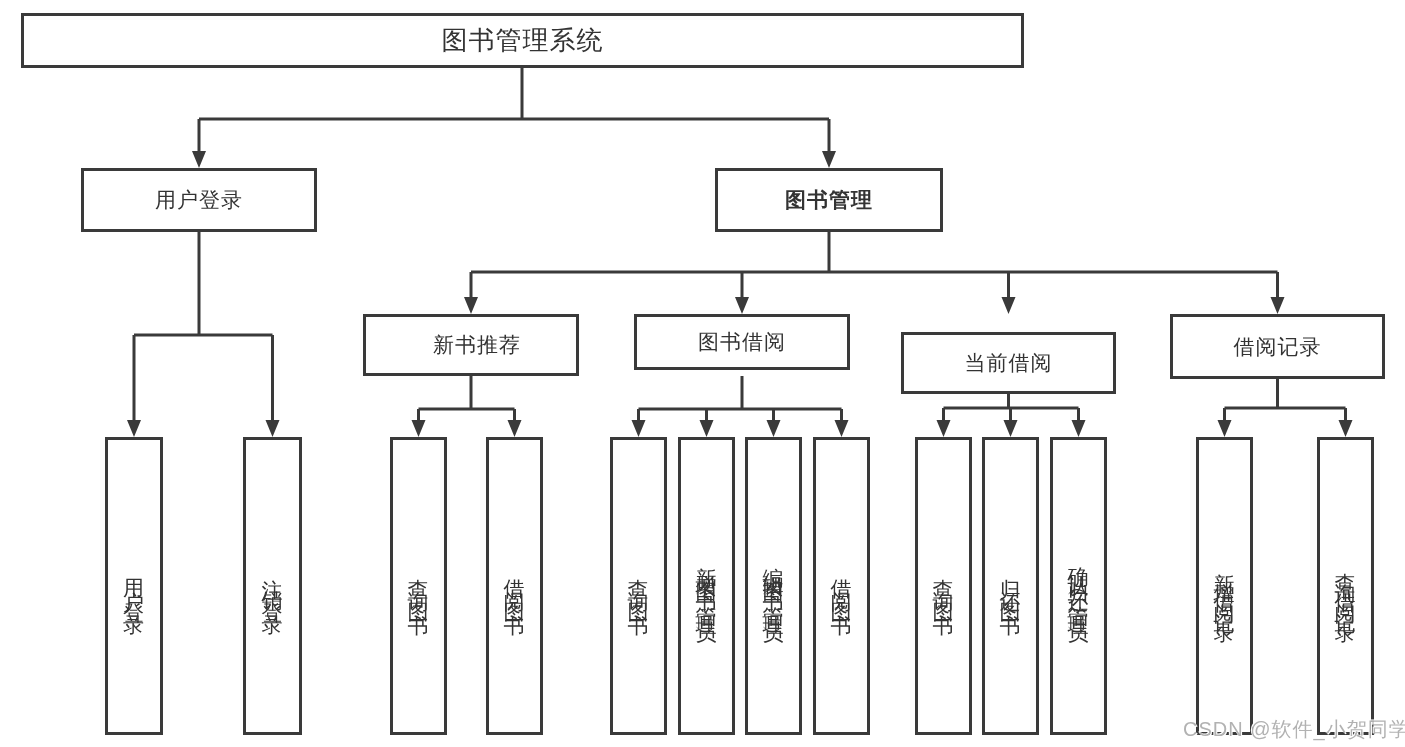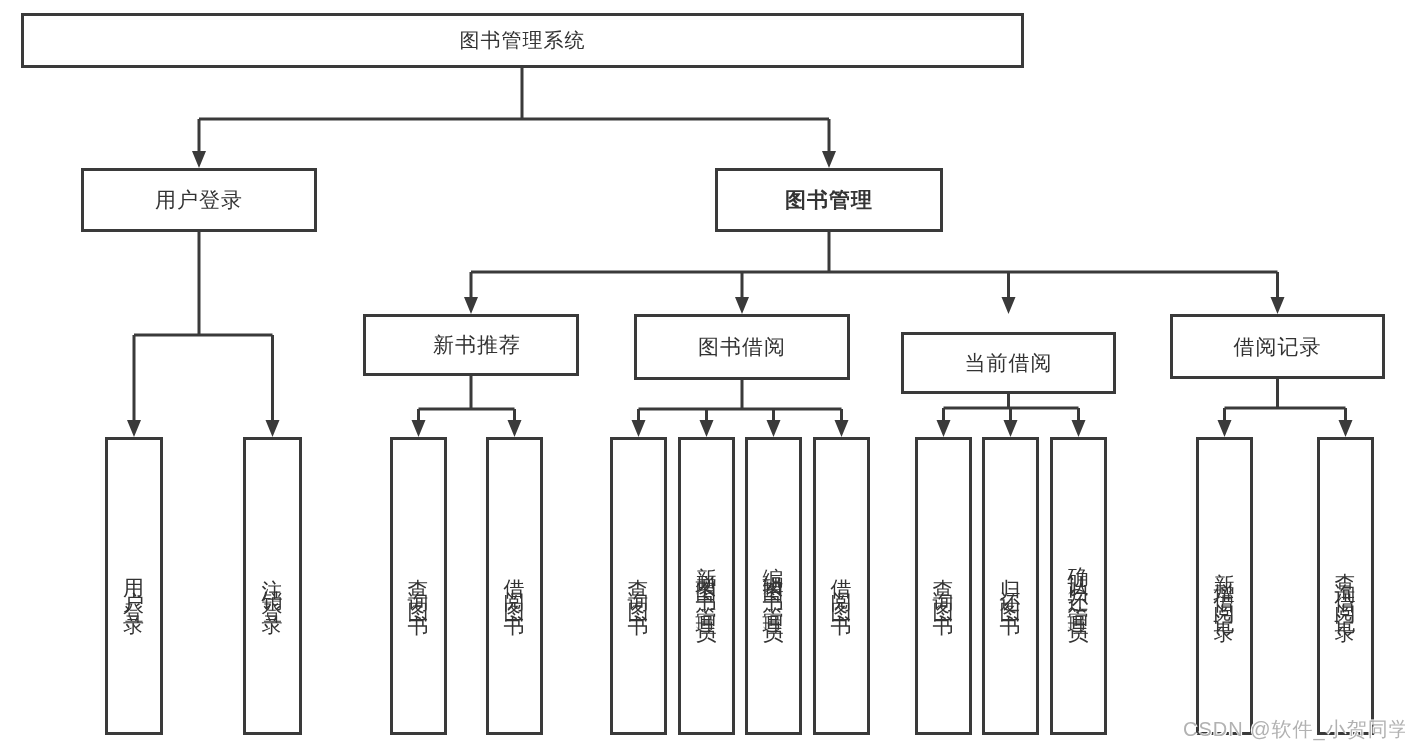--- a/index.html
+++ b/index.html
@@ -39,21 +39,21 @@
     position: absolute;
     border: 3px solid var(--line);
     background: var(--bg);
     display: flex;
     align-items: center;
     justify-content: center;
     font-size: 21px;
     letter-spacing: 1px;
     color: var(--text);
   }
-  .node.root { font-size: 20px; }
+  .node.root { font-size: 26px; }
   .leaf {
     position: absolute;
     top: 437px;
     height: 298px;
     border: 3px solid var(--line);
     background: var(--bg);
     display: flex;
     align-items: center;
     justify-content: center;
     font-size: 21px;
@@ -116,21 +116,21 @@
   <div class="node" style="left:81px; top:168px; width:236px; height:64px;">
     <span>用户登录</span>
   </div>
   <div class="node" style="left:715px; top:168px; width:228px; height:64px;font-weight:bold;">
     <span>图书管理</span>
   </div>
 
   <div class="node" style="left:363px; top:314px; width:216px; height:62px;padding-left:12px;">
     <span>新书推荐</span>
   </div>
-  <div class="node" style="left:634px; top:314px; width:216px; height:66px;">
+  <div class="node" style="left:634px; top:314px; width:216px; height:56px;">
     <span>图书借阅</span>
   </div>
   <div class="node" style="left:901px; top:314px; width:215px; height:62px;margin-top:18px;">
     <span>当前借阅</span>
   </div>
   <div class="node" style="left:1170px; top:314px; width:215px; height:65px;">
     <span>借阅记录</span>
   </div>
 
   <div class="leaf" style="left:105px; width:58px;">

